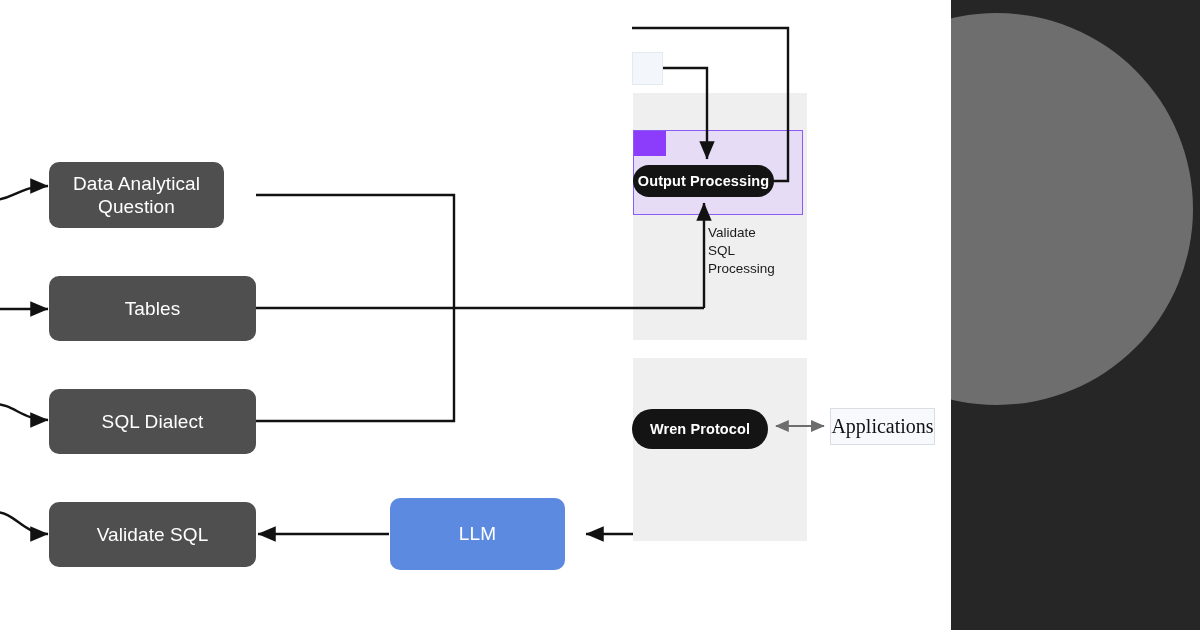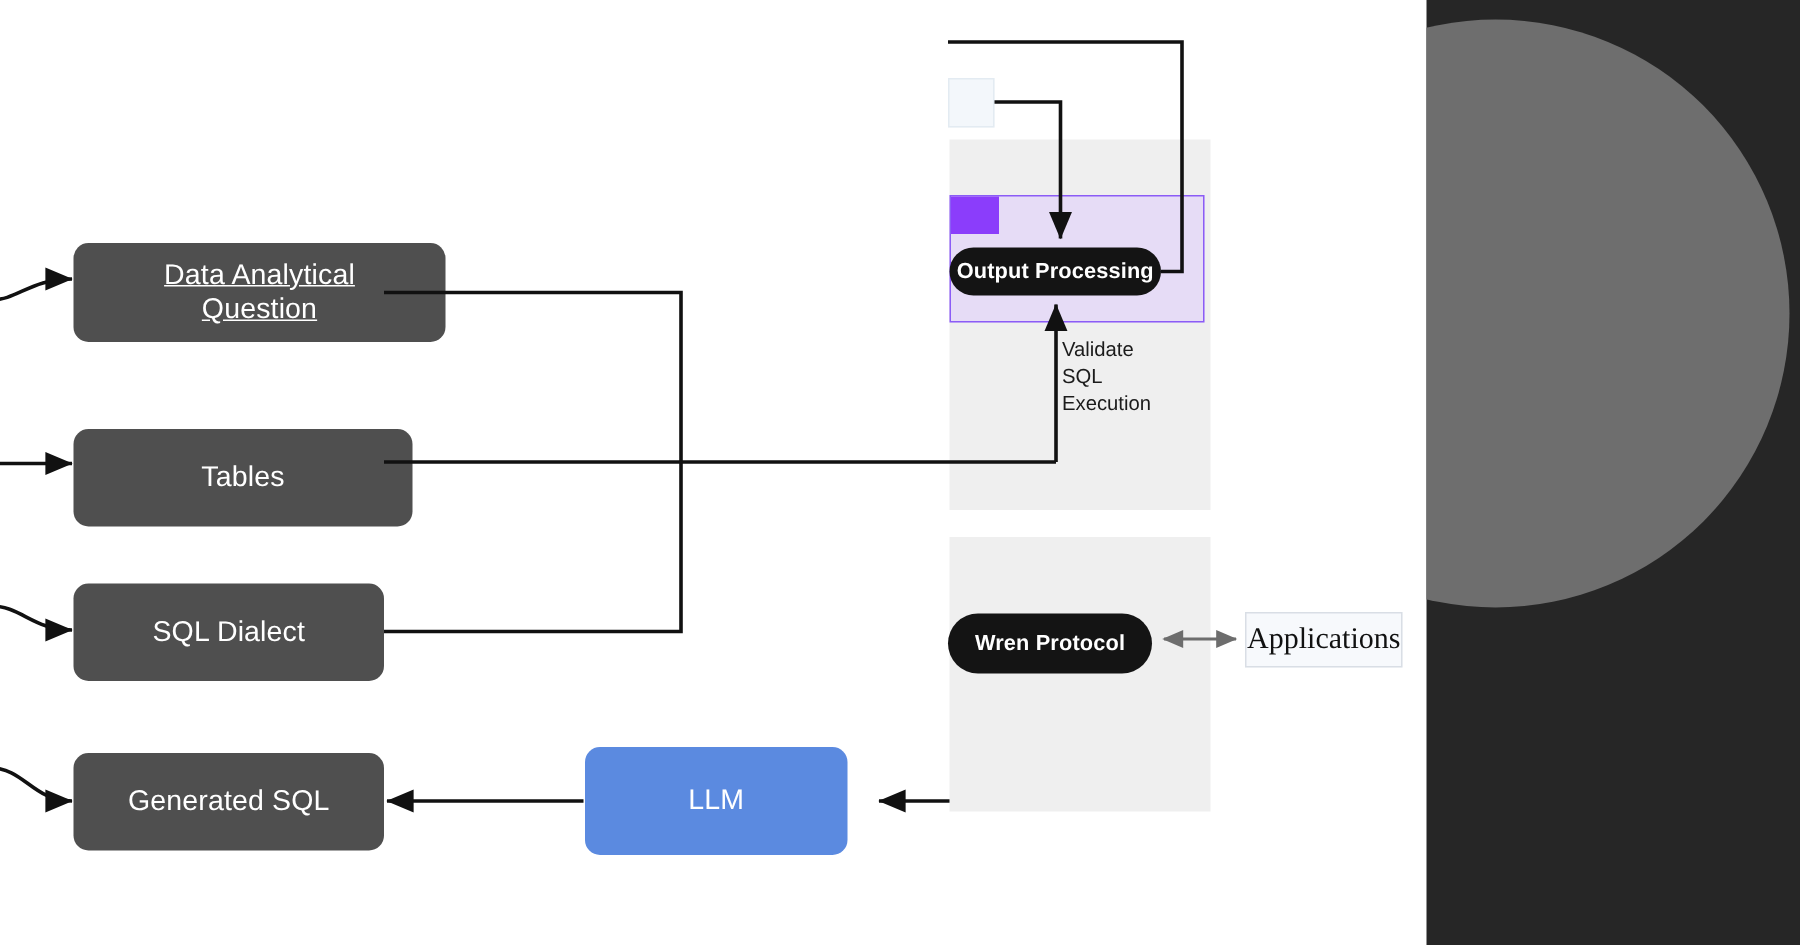--- a/index.html
+++ b/index.html
@@ -130,56 +130,56 @@
   <div class="region" style="left:633px; top:93px; width:174px; height:247px;"></div>
 
   <div class="region" style="left:633px; top:358px; width:174px; height:183px;"></div>
 
   <div class="purple-region" style="left:633px; top:130px; width:170px; height:85px;"></div>
 
   <div class="purple-swatch" style="left:634px; top:131px; width:32px; height:25px;"></div>
 
   <div class="light-box" style="left:632px; top:52px; width:31px; height:33px;"></div>
 
-  <div class="node node-dark" style="left:49px; top:162px; width:248px; height:66px;text-decoration:underline;">
+  <div class="node node-dark" style="left:49px; top:162px; width:175px; height:66px;">
     <span style="white-space:pre-line;">Data Analytical
 Question</span>
   </div>
 
-  <div class="node node-dark" style="left:49px; top:276px; width:226px; height:65px;margin-top:10px;">
+  <div class="node node-dark" style="left:49px; top:276px; width:207px; height:65px;">
     <span style="white-space:pre-line;">Tables</span>
   </div>
 
   <div class="node node-dark" style="left:49px; top:389px; width:207px; height:65px;">
     <span style="white-space:pre-line;">SQL Dialect</span>
   </div>
 
   <div class="node node-dark" style="left:49px; top:502px; width:207px; height:65px;">
-    <span style="white-space:pre-line;">Generated SQL</span>
+    <span style="white-space:pre-line;">Validate SQL</span>
   </div>
 
   <div class="node node-blue" style="left:390px; top:498px; width:175px; height:72px;">
     <span style="white-space:pre-line;">LLM</span>
   </div>
 
   <div class="pill" style="left:633px; top:165px; width:141px; height:32px;">
     <span>Output Processing</span>
   </div>
 
   <div class="pill" style="left:632px; top:409px; width:136px; height:40px;">
     <span>Wren Protocol</span>
   </div>
 
   <div class="app-box" style="left:830px; top:408px; width:105px; height:37px;">
     <span>Applications</span>
   </div>
 
   <div class="caption" style="left:708px; top:224px; width:90px;">Validate
 SQL
-Execution</div>
+Processing</div>
 
   <svg class="wires" viewBox="0 0 1200 630" xmlns="http://www.w3.org/2000/svg">
     <defs>
       <marker id="arrowBlack" markerWidth="9" markerHeight="9" refX="7.4" refY="3.2" orient="auto" markerUnits="strokeWidth">
         <path d="M0,0 L7.6,3.2 L0,6.4 z" fill="#111111"></path>
       </marker>
       <marker id="arrowGrayEnd" markerWidth="8" markerHeight="8" refX="6.6" refY="3" orient="auto" markerUnits="strokeWidth">
         <path d="M0,0 L7,3 L0,6 z" fill="#6d6d6d"></path>
       </marker>
       <marker id="arrowGrayStart" markerWidth="8" markerHeight="8" refX="0.6" refY="3" orient="auto" markerUnits="strokeWidth">

